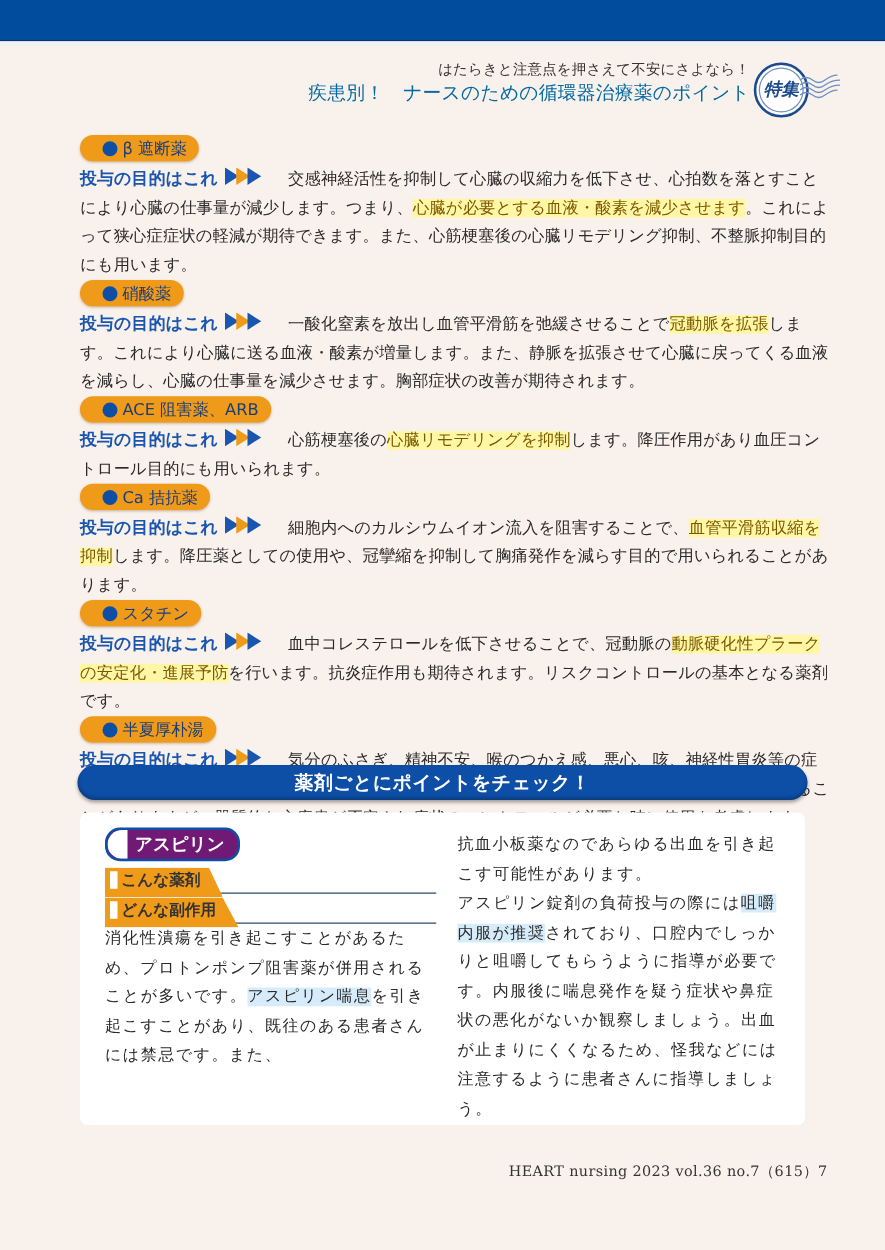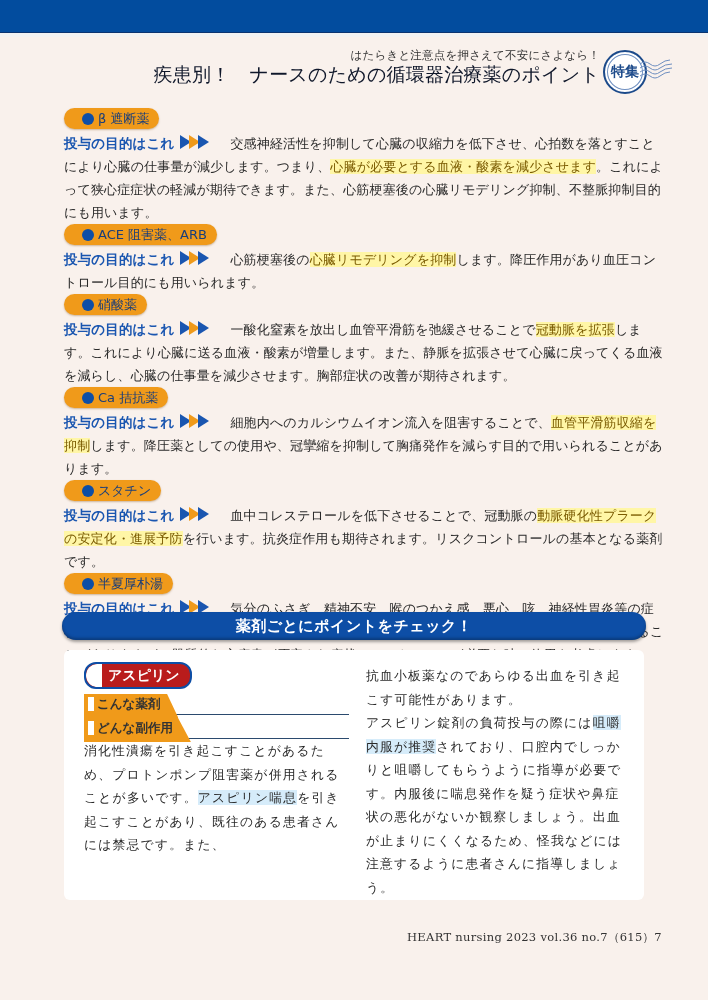--- a/index.html
+++ b/index.html
@@ -8,42 +8,42 @@
     background: #f9f1ec;
     font-family: "DejaVu Sans", sans-serif;
     color: #2a2a2a;
     position: relative;
   }
   .topbar { position: absolute; left: 0; top: 0; width: 708px; height: 32px; background: #024c9e; border-bottom: 1px solid #0a3470; }
   .topline { position: absolute; left: 0; top: 33px; width: 708px; height: 4px; background: #f2f2f2; }
 
   .header { position: absolute; right: 108px; top: 47px; text-align: right; }
   .header .sub { font-size: 11.5px; color: #333; letter-spacing: 0.2px; line-height: 16px; }
-  .header .main { font-size: 19px; color: #0f172a; line-height: 22px; letter-spacing: 0.2px; text-align: center; }
-  .stamp { position: absolute; left: 603px; top: 50px; width: 40px; height: 40px; border-radius: 50%; border: 2px solid #1c4a8a; box-shadow: inset 0 0 0 2px #fff, inset 0 0 0 3px #6f8fc0; background: #fff; display: flex; align-items: center; justify-content: center; font-size: 14px; font-weight: bold; color: #1c4a8a; }
+  .header .main { font-size: 15px; color: #0369a1; line-height: 22px; letter-spacing: 0.2px; text-align: center; }
+  .stamp { position: absolute; left: 603px; top: 50px; width: 40px; height: 40px; border-radius: 50%; border: 2px solid #1c4a8a; box-shadow: inset 0 0 0 2px #fff, inset 0 0 0 3px #6f8fc0; background: #fff; display: flex; align-items: center; justify-content: center; font-size: 14px; font-weight: bold; color: #1c4a8a; font-style: italic; }
   .stamp-lines { position: absolute; left: 640px; top: 56px; width: 34px; height: 26px; }
 
   .drugs { position: absolute; left: 64px; top: 108px; width: 600px; }
   .drug { margin-bottom: 0; }
   .pill { display: inline-flex; align-items: center; height: 21px; padding: 0 10px 0 18px; background: #f09a1a; border-radius: 11px; box-shadow: 0 1px 2px rgba(120,70,0,0.35); font-size: 13px; color: #1a3e7a; margin-bottom: 3px; }
   .pill .dot { width: 12px; height: 12px; border-radius: 50%; background: #0d4ea6; margin-right: 4px; }
   .drug p { margin: 0; font-size: 13px; line-height: 23px; color: #2a2a2a; letter-spacing: 0.15px; }
   .purpose { color: #1a56b0; font-weight: bold; font-size: 13.5px; }
   .arrows { display: inline-block; width: 32px; height: 14px; vertical-align: -1px; margin: 0 18px 0 6px; }
   .hl { background: #fff6a6; color: #7a5a00; }
   .hlb { background: #d6ecfa; }
 
   .banner { position: absolute; left: 62px; top: 612px; width: 584px; height: 28px; border-radius: 14px; background: #0d4ea6; box-shadow: 0 2px 3px rgba(0,0,0,0.35), inset 0 -2px 3px rgba(0,0,0,0.25); color: #fff; font-size: 15px; font-weight: bold; text-align: center; line-height: 28px; letter-spacing: 0.5px; }
 
   .card { position: absolute; left: 64px; top: 650px; width: 580px; height: 250px; background: #ffffff; border-radius: 6px; }
   .col { position: absolute; top: 0; width: 265px; }
   .colL { left: 20px; top: 12px; }
   .colR { left: 302px; top: 14px; }
   .col p { margin: 0; font-size: 12.8px; line-height: 23.5px; color: #2a2a2a; letter-spacing: 1.2px; }
-  .aspirin { display: inline-flex; align-items: center; height: 23px; border: 2px solid #0d4ea6; border-radius: 12px; background: #b91c1c; overflow: hidden; }
+  .aspirin { display: inline-flex; align-items: center; height: 23px; border: 2px solid #0d4ea6; border-radius: 12px; background: #701a75; overflow: hidden; }
   .aspirin .cap { width: 16px; height: 23px; background: #fff; border-radius: 12px 0 0 12px; }
   .aspirin .lbl { color: #fff; font-weight: bold; font-size: 14px; padding: 0 10px 0 6px; }
   .tab { position: relative; height: 20px; margin-top: 3px; border-bottom: 1.5px solid #2b4a6e; }
   .tab .shape { position: absolute; left: 0; top: 0; height: 20px; padding: 0 18px 4px 4px; background: #f09a1a; clip-path: polygon(0 0, 88% 0, 100% 100%, 0 100%); display: flex; align-items: center; font-size: 12.5px; font-weight: bold; color: #333; }
   .tab .shape .sq { width: 6px; height: 14px; background: #fff; margin-right: 3px; }
   .tab.yellow .shape { background: #ffd400; padding-left: 2px; }
   .warn { width: 18px; height: 16px; margin-right: 3px; }
   .folio { position: absolute; left: 407px; top: 930px; font-family: "DejaVu Serif", serif; font-size: 11.5px; color: #333; letter-spacing: 0.3px; }
 </style>
 </head>
@@ -70,34 +70,34 @@
     <div class="drug"><div class="pill">
         <span class="dot"></span>
         <span>β 遮断薬</span>
       </div><p><span class="purpose">投与の目的はこれ</span><svg class="arrows" viewBox="0 0 32 14">
           <path d="M0 0 L11 7 L0 14 Z" fill="#1a56b0"></path>
           <path d="M9 0 L20 7 L9 14 Z" fill="#f09a1a"></path>
           <path d="M18 0 L29 7 L18 14 Z" fill="#1a56b0"></path>
         </svg><span>交感神経活性を抑制して心臓の収縮力を低下させ、心拍数を落とすことにより心臓の仕事量が減少します。つまり、</span><span class="hl">心臓が必要とする血液・酸素を減少させます</span><span>。これによって狭心症症状の軽減が期待できます。また、心筋梗塞後の心臓リモデリング抑制、不整脈抑制目的にも用います。</span></p></div>
     <div class="drug"><div class="pill">
         <span class="dot"></span>
+        <span>硝酸薬</span>
+      </div><p><span class="purpose">投与の目的はこれ</span><svg class="arrows" viewBox="0 0 32 14">
+          <path d="M0 0 L11 7 L0 14 Z" fill="#1a56b0"></path>
+          <path d="M9 0 L20 7 L9 14 Z" fill="#f09a1a"></path>
+          <path d="M18 0 L29 7 L18 14 Z" fill="#1a56b0"></path>
+        </svg><span>一酸化窒素を放出し血管平滑筋を弛緩させることで</span><span class="hl">冠動脈を拡張</span><span>します。これにより心臓に送る血液・酸素が増量します。また、静脈を拡張させて心臓に戻ってくる血液を減らし、心臓の仕事量を減少させます。胸部症状の改善が期待されます。</span></p></div>
+    <div class="drug"><div class="pill">
+        <span class="dot"></span>
         <span>ACE 阻害薬、ARB</span>
       </div><p><span class="purpose">投与の目的はこれ</span><svg class="arrows" viewBox="0 0 32 14">
           <path d="M0 0 L11 7 L0 14 Z" fill="#1a56b0"></path>
           <path d="M9 0 L20 7 L9 14 Z" fill="#f09a1a"></path>
           <path d="M18 0 L29 7 L18 14 Z" fill="#1a56b0"></path>
         </svg><span>心筋梗塞後の</span><span class="hl">心臓リモデリングを抑制</span><span>します。降圧作用があり血圧コントロール目的にも用いられます。</span></p></div>
-    <div class="drug"><div class="pill">
-        <span class="dot"></span>
-        <span>硝酸薬</span>
-      </div><p><span class="purpose">投与の目的はこれ</span><svg class="arrows" viewBox="0 0 32 14">
-          <path d="M0 0 L11 7 L0 14 Z" fill="#1a56b0"></path>
-          <path d="M9 0 L20 7 L9 14 Z" fill="#f09a1a"></path>
-          <path d="M18 0 L29 7 L18 14 Z" fill="#1a56b0"></path>
-        </svg><span>一酸化窒素を放出し血管平滑筋を弛緩させることで</span><span class="hl">冠動脈を拡張</span><span>します。これにより心臓に送る血液・酸素が増量します。また、静脈を拡張させて心臓に戻ってくる血液を減らし、心臓の仕事量を減少させます。胸部症状の改善が期待されます。</span></p></div>
     <div class="drug"><div class="pill">
         <span class="dot"></span>
         <span>Ca 拮抗薬</span>
       </div><p><span class="purpose">投与の目的はこれ</span><svg class="arrows" viewBox="0 0 32 14">
           <path d="M0 0 L11 7 L0 14 Z" fill="#1a56b0"></path>
           <path d="M9 0 L20 7 L9 14 Z" fill="#f09a1a"></path>
           <path d="M18 0 L29 7 L18 14 Z" fill="#1a56b0"></path>
         </svg><span>細胞内へのカルシウムイオン流入を阻害することで、</span><span class="hl">血管平滑筋収縮を抑制</span><span>します。降圧薬としての使用や、冠攣縮を抑制して胸痛発作を減らす目的で用いられることがあります。</span></p></div>
     <div class="drug"><div class="pill">
         <span class="dot"></span>

